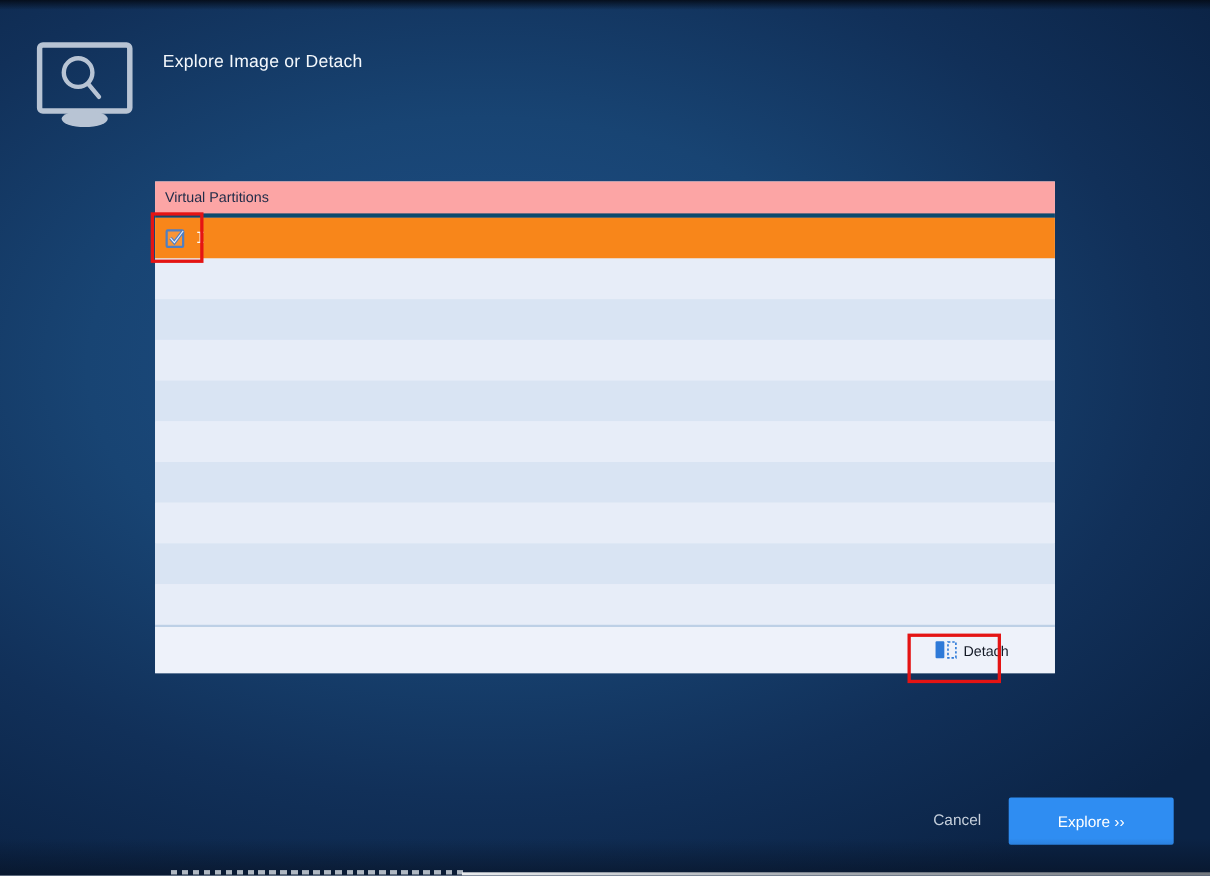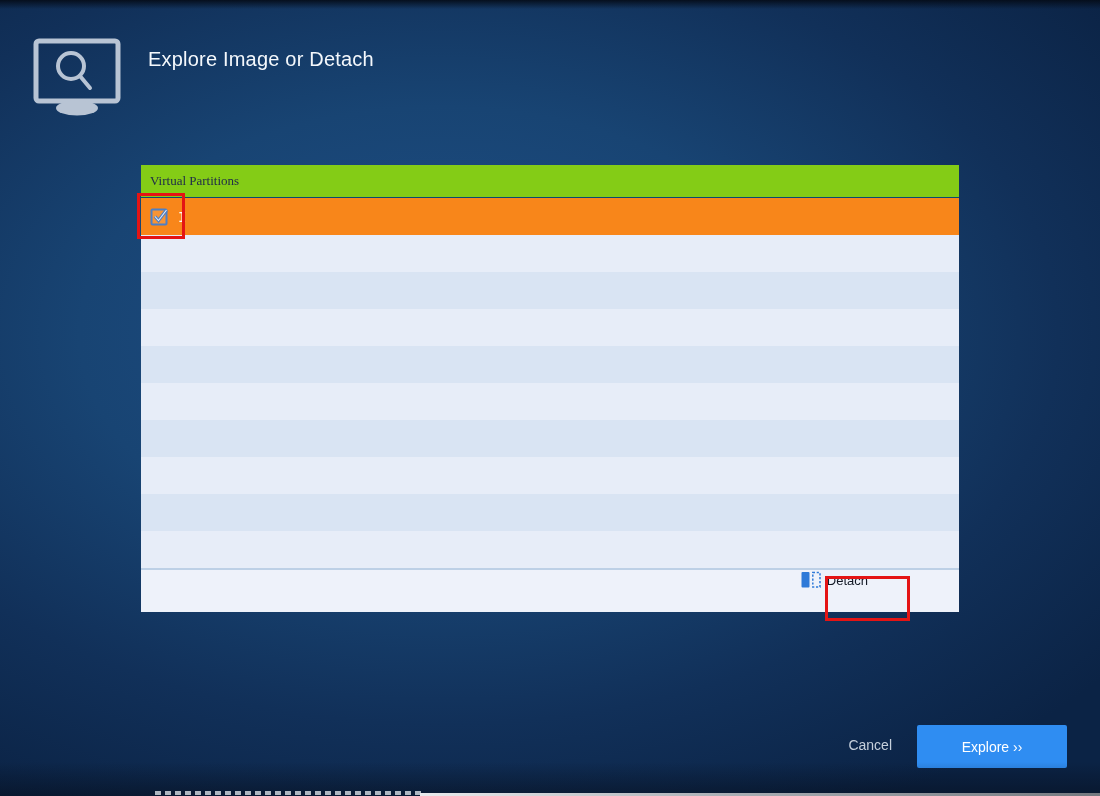--- a/index.html
+++ b/index.html
@@ -14,40 +14,40 @@
   }
   
   .top-fade{position:absolute;top:0;left:0;right:0;height:9px;
     background:linear-gradient(rgba(5,13,26,.95), rgba(5,13,26,0));}
   .bottom-fade{position:absolute;bottom:0;left:0;right:0;height:34px;
     background:linear-gradient(rgba(6,14,28,0), rgba(6,14,28,.55));}
 
   
   .hero-icon{position:absolute;left:33px;top:38px;width:88px;height:82px;}
   .page-title{position:absolute;left:148px;top:48px;
-    font-size:20px;color:#f4f8fc;letter-spacing:.2px;}
+    font-size:16px;color:#f4f8fc;letter-spacing:.2px;}
   .page-subtitle{position:absolute;left:148px;top:88px;
     font-size:13px;color:#a2b9d2;}
 
   
   .panel{position:absolute;left:141px;top:165px;width:818px;height:447px;
     background:var(--row-light,#e7edf8);display:flex;flex-direction:column;}
-  .panel-header{height:33px;flex:0 0 33px;background:#84cc16;
-    border-bottom:1px solid #0c4a6e;box-sizing:border-box;
+  .panel-header{height:33px;flex:0 0 33px;background:#fca5a5;
+    border-bottom:4px solid #0c4a6e;box-sizing:border-box;
     display:flex;align-items:center;padding-left:9px;
-    font-size:13px;color:#212d49;font-family:Liberation Serif, serif;}
+    font-size:13px;color:#212d49;}
   .row{height:37px;flex:0 0 37px;display:flex;align-items:center;padding-left:9px;box-sizing:border-box;}
   .row-selected{background:var(--orange,#f8861a);}
   .row-selected .drive-label{color:#fdfdfd;font-size:14px;margin-left:8px;
     font-family:"DejaVu Sans Mono",monospace;}
   .stripe-light{background:var(--row-light,#e7edf8);}
   .stripe-dark{background:var(--row-dark,#d9e4f3);}
   .panel-sep{height:2px;flex:0 0 2px;background:#bdd0e6;}
-  .panel-footer{flex:1;background:#eef2fa;display:flex;align-items:flex-start;
-    justify-content:flex-end;padding-right:85px;}
+  .panel-footer{flex:1;background:#eef2fa;display:flex;align-items:center;
+    justify-content:flex-end;padding-right:36px;}
   .detach-btn{display:flex;align-items:center;gap:6px;cursor:pointer;
     font-size:13px;color:#141a26;background:none;border:none;
     font-family:"Liberation Sans",sans-serif;}
 
   
   .annotation{position:absolute;border:3px solid var(--annotation,#e41414);
     box-sizing:border-box;pointer-events:none;}
   .ann-checkbox{left:137px;top:193px;width:48px;height:46px;}
   .ann-detach{left:825px;top:576px;width:85px;height:45px;}
 

